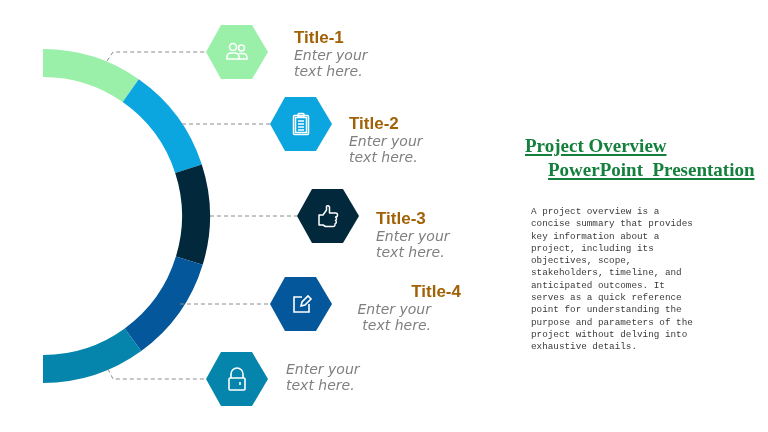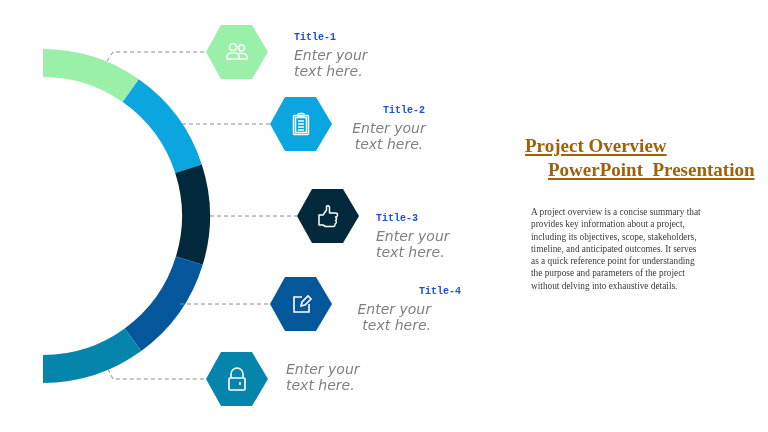--- a/index.html
+++ b/index.html
@@ -1,25 +1,25 @@
 <!DOCTYPE html>
 <html><head>
 <meta charset="utf-8">
 <style>
   html, body { margin: 0; padding: 0; }
   body { width: 768px; height: 432px; background: #ffffff; position: relative; overflow: hidden; font-family: "Liberation Sans", sans-serif; }
   #slide { position: absolute; left: 0; top: 0; width: 768px; height: 432px; }
   svg.diagram { position: absolute; left: 0; top: 0; }
   .item-text { position: absolute; width: 110px; }
-  .item-title { font-family: Liberation Mono, monospace; font-size: 10px; font-weight: bold; color: #1d4ed8; line-height: 15px; }
+  .item-title { font-family: Liberation Sans, sans-serif; font-size: 17px; font-weight: bold; color: #a16207; line-height: 15px; }
   .item-desc { font-family: "DejaVu Sans", sans-serif; font-size: 14px; color: #7f7f7f; line-height: 16px; margin-top: 2px; width: 80px; font-style: italic; }
   .hex-icon { position: absolute; width: 62px; height: 54px; display: flex; align-items: center; justify-content: center; }
   .hex-icon svg { width: 26px; height: 26px; }
-  .main-title { position: absolute; left: 525px; top: 134px; font-family: "Liberation Serif", serif; font-weight: bold; font-size: 19px; line-height: 24px; color: #a16207; text-decoration: underline; text-decoration-thickness: 2px; text-underline-offset: 2px; white-space: nowrap; }
-  .main-desc { position: absolute; left: 531px; top: 206px; width: 172px; font-family: Liberation Serif, serif; font-size: 9.3px; line-height: 12.3px; color: #3a3a3a; }
+  .main-title { position: absolute; left: 525px; top: 134px; font-family: "Liberation Serif", serif; font-weight: bold; font-size: 19px; line-height: 24px; color: #15803d; text-decoration: underline; text-decoration-thickness: 2px; text-underline-offset: 2px; white-space: nowrap; }
+  .main-desc { position: absolute; left: 531px; top: 206px; width: 172px; font-family: Liberation Mono, monospace; font-size: 9.3px; line-height: 12.3px; color: #3a3a3a; }
 </style>
 </head>
 <body>
 
 <div id="slide">
 
   <svg class="diagram" width="768" height="432" viewBox="0 0 768 432">
 
     <g>
       <path fill="#9AF0A8" d="M 43 49 A 167 167 0 0 1 138.8 79.2 L 122.7 102.1 A 139 139 0 0 0 43 77 Z"></path>
@@ -79,21 +79,21 @@
       <path d="M7 12 v-4 a6 6 0 0 1 12 0 v4"></path>
       <rect x="5" y="12" width="16" height="12" rx="1"></rect>
       <line x1="16" y1="16" x2="16" y2="19"></line>
     </svg>
   </div>
 
   <div class="item-text" style="left:294px; top:30px;">
     <div class="item-title">Title-1</div>
     <div class="item-desc">Enter your text here.</div>
   </div>
-  <div class="item-text" style="left:349px; top:103px;text-align:center;">
+  <div class="item-text" style="left:349px; top:116px;">
     <div class="item-title">Title-2</div>
     <div class="item-desc">Enter your text here.</div>
   </div>
   <div class="item-text" style="left:376px; top:195px;margin-top:16px;">
     <div class="item-title">Title-3</div>
     <div class="item-desc">Enter your text here.</div>
   </div>
   <div class="item-text" style="left:351px; top:284px;text-align:right;">
     <div class="item-title">Title-4</div>
     <div class="item-desc">Enter your text here.</div>

